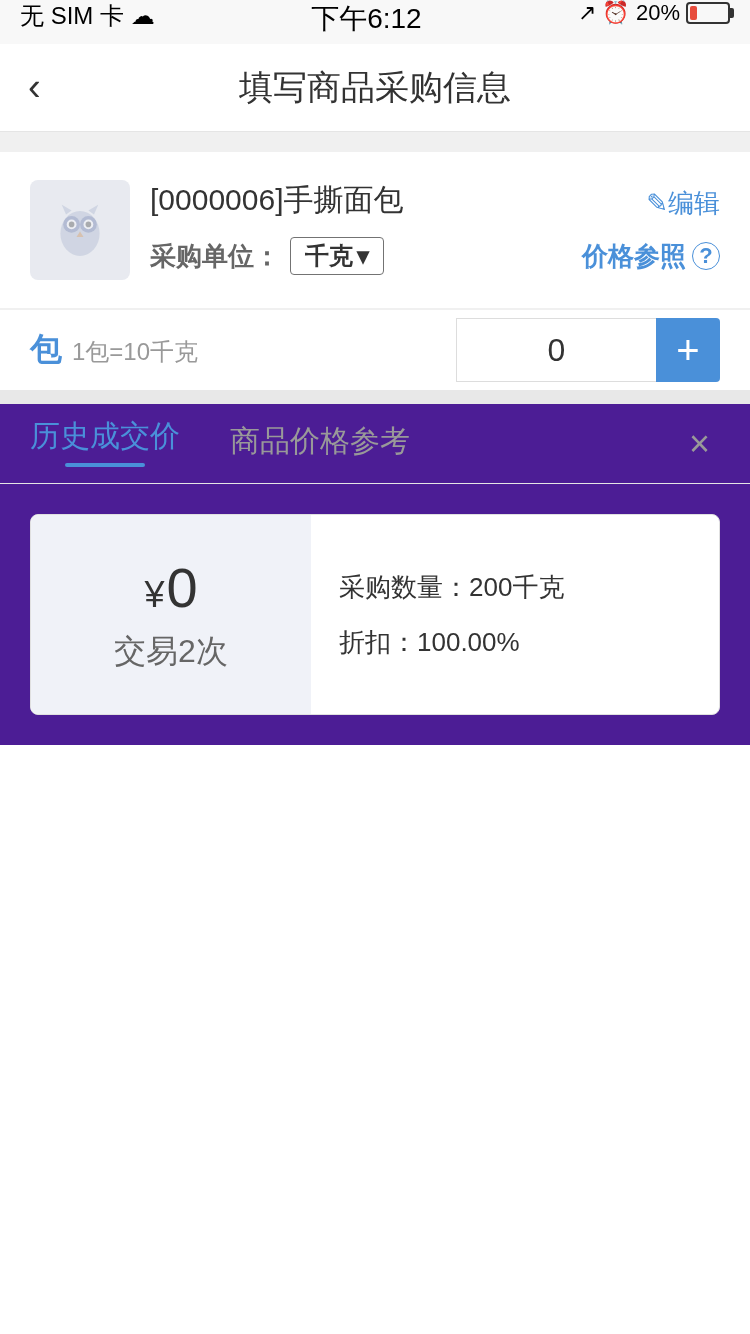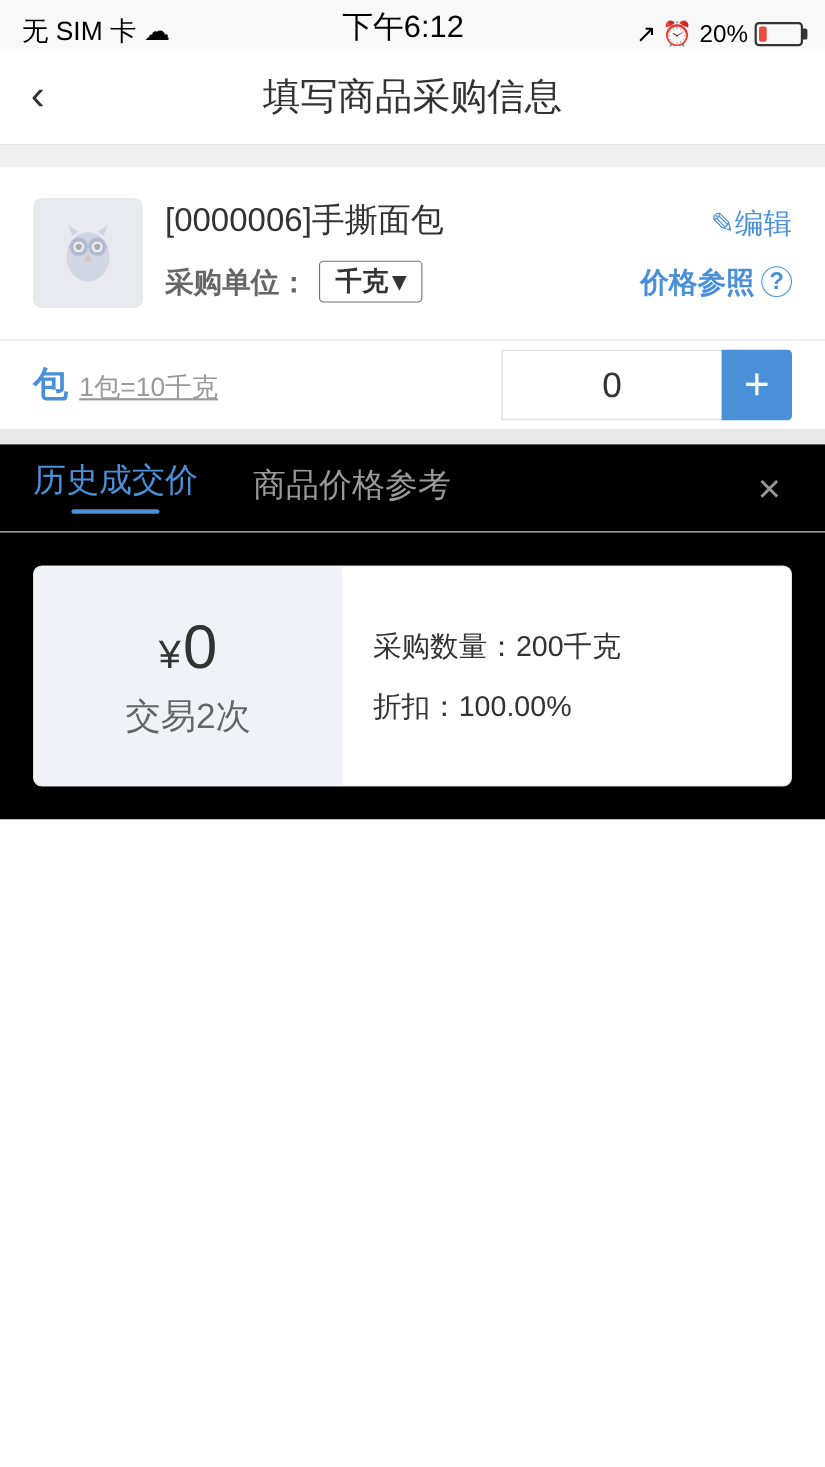--- a/index.html
+++ b/index.html
@@ -11,21 +11,21 @@
       background: #f0f0f0;
       overflow-x: hidden;
     }
 
     
     .status-bar {
       width: 750px;
       height: 44px;
       background: #f8f8f8;
       display: flex;
-      align-items: flex-end;
+      align-items: flex-start;
       justify-content: space-between;
       padding: 0 20px;
       font-size: 26px;
       color: #000;
     }
     .status-left { display: flex; align-items: center; gap: 8px; font-size: 24px; }
     .status-center { font-size: 28px; font-weight: 500; }
     .status-right { display: flex; align-items: center; gap: 6px; font-size: 22px; }
     .battery {
       display: inline-flex;
@@ -178,21 +178,20 @@
       gap: 10px;
     }
     .quantity-unit {
       font-size: 32px;
       color: #4a90d9;
       font-weight: 600;
     }
     .quantity-sub {
       font-size: 24px;
       color: #999;
-      text-decoration: underline;
     }
     .quantity-control {
       display: flex;
       align-items: center;
       gap: 0;
     }
     .quantity-input {
       width: 200px;
       height: 64px;
       border: 1px solid #ddd;
@@ -218,21 +217,21 @@
 
     
     .gray-bar {
       width: 750px;
       height: 14px;
       background: #e8e8e8;
     }
 
     
     .tab-panel {
-      background: #000000;
+      background: #4c1d95;
       margin-top: 0;
     }
     .tabs-header {
       display: flex;
       align-items: center;
       border-bottom: 1px solid #e5e5e5;
       padding: 0 30px;
       height: 80px;
       justify-content: space-between;
     }

